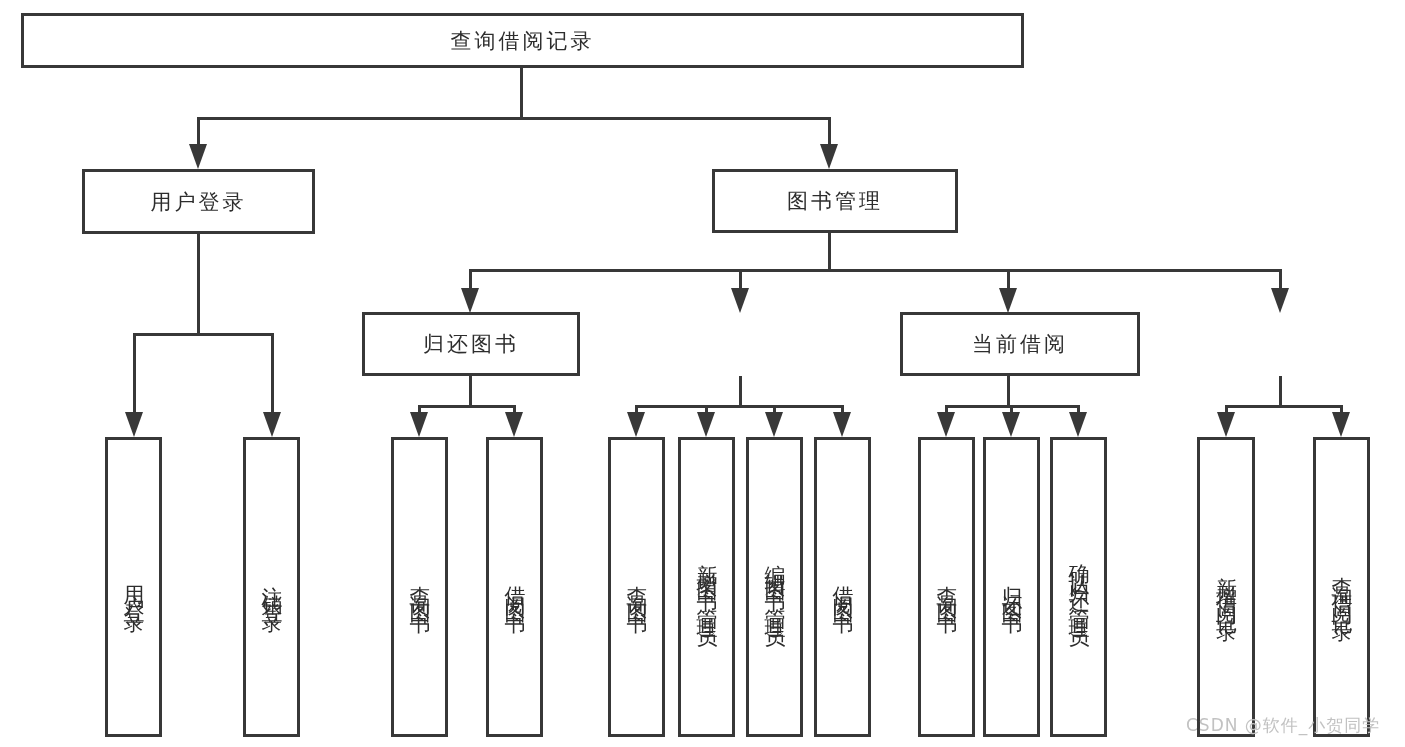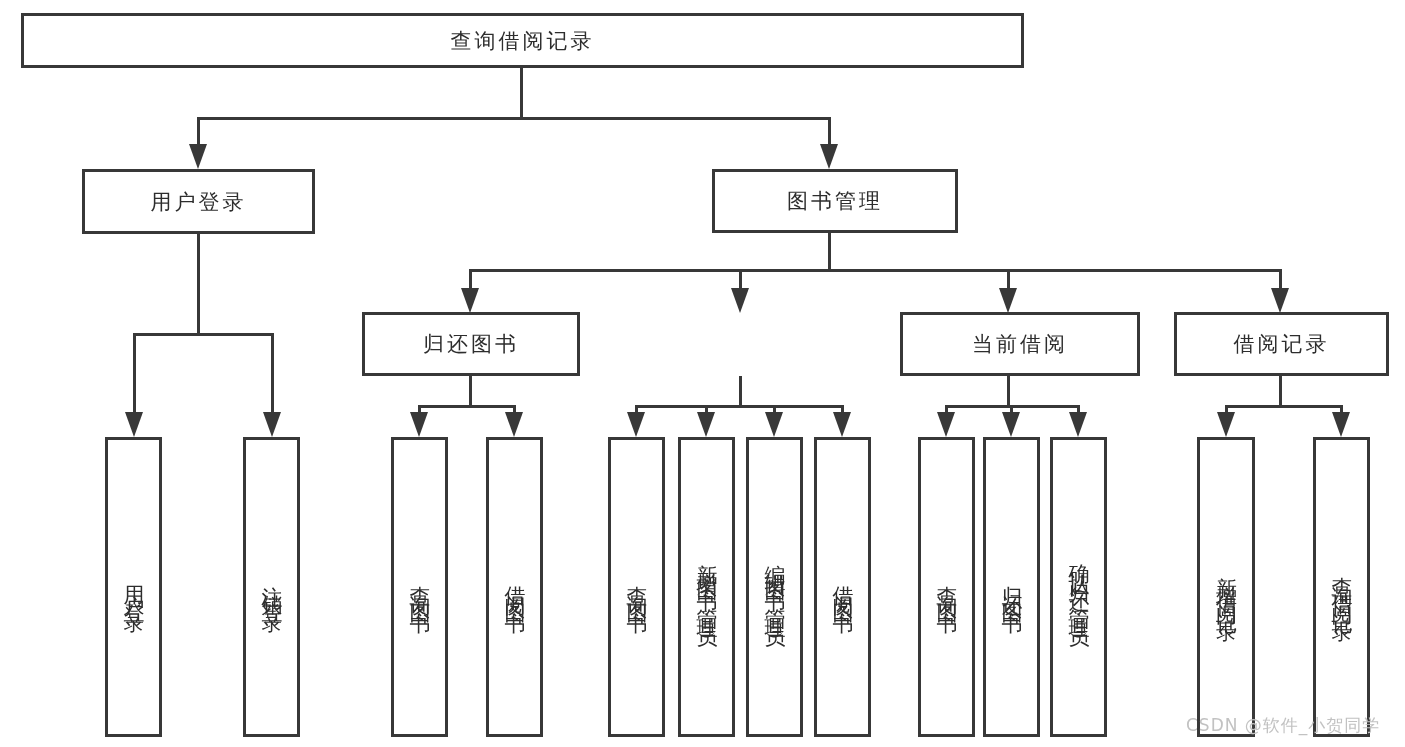--- a/index.html
+++ b/index.html
@@ -79,23 +79,20 @@
   <div class="arrow" style="left:999px;top:288px;"></div>
   <div class="vline" style="left:1279px;top:269px;height:25px;"></div>
   <div class="arrow" style="left:1271px;top:288px;"></div>
 
   <div class="box" style="left:362px;top:312px;width:218px;height:64px;">
     <span>归还图书</span>
   </div>
   <div class="box" style="left:900px;top:312px;width:240px;height:64px;">
     <span>当前借阅</span>
   </div>
-  <div class="box" style="left:1174px;top:312px;width:215px;height:64px;">
-    <span>借阅记录</span>
-  </div>
 
   <div class="vline" style="left:469px;top:376px;height:31px;"></div>
   <div class="hline" style="left:418px;top:405px;width:98px;"></div>
   <div class="vline" style="left:418px;top:405px;height:15px;"></div>
   <div class="arrow" style="left:410px;top:412px;"></div>
   <div class="vline" style="left:513px;top:405px;height:15px;"></div>
   <div class="arrow" style="left:505px;top:412px;"></div>
 
   <div class="vline" style="left:739px;top:376px;height:31px;"></div>
   <div class="hline" style="left:635px;top:405px;width:209px;"></div>

